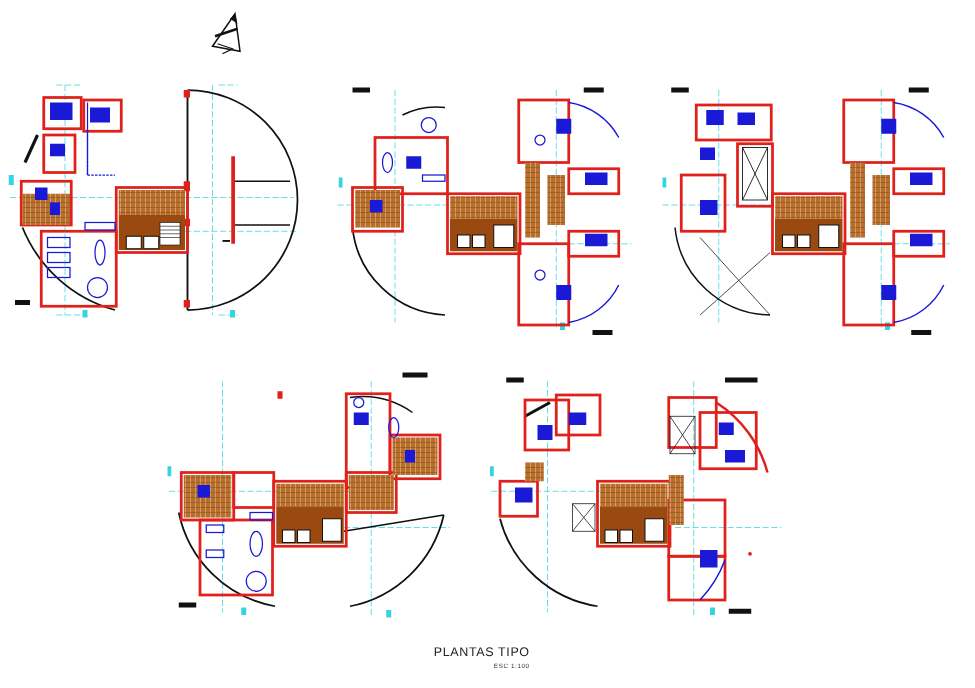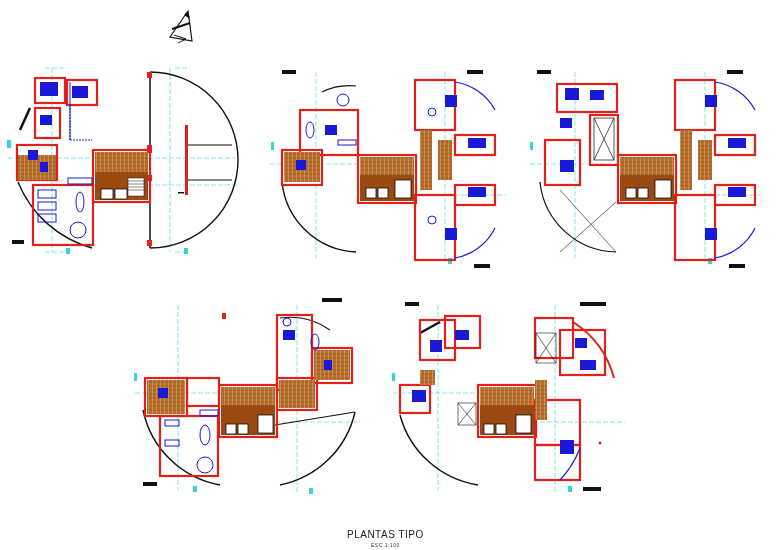--- a/index.html
+++ b/index.html
@@ -1,19 +1,19 @@
 <!DOCTYPE html>
 <html><head>
 <meta charset="utf-8">
 <style>
   html, body { margin:0; padding:0; background:#ffffff; }
   body { width:780px; height:550px; position:relative; overflow:hidden; font-family:"Liberation Sans", sans-serif; }
   .sheet { position:absolute; left:0; top:0; width:780px; height:550px; }
   svg { position:absolute; left:0; top:0; }
-  .title-block { position:absolute; left:347px; top:517px; text-align:center;margin-top:12px; }
+  .title-block { position:absolute; left:347px; top:517px; text-align:right; }
   .title-main { font-size:10px; letter-spacing:0.5px; color:#222; font-weight:normal; }
   .title-scale { font-size:5px; color:#333; margin-top:2px; letter-spacing:0.5px; }
 </style>
 </head>
 <body>
 
 <div class="sheet">
 <svg width="780" height="550" viewBox="0 0 780 550">
   <defs>
     <pattern id="wood" width="4" height="4" patternUnits="userSpaceOnUse">

